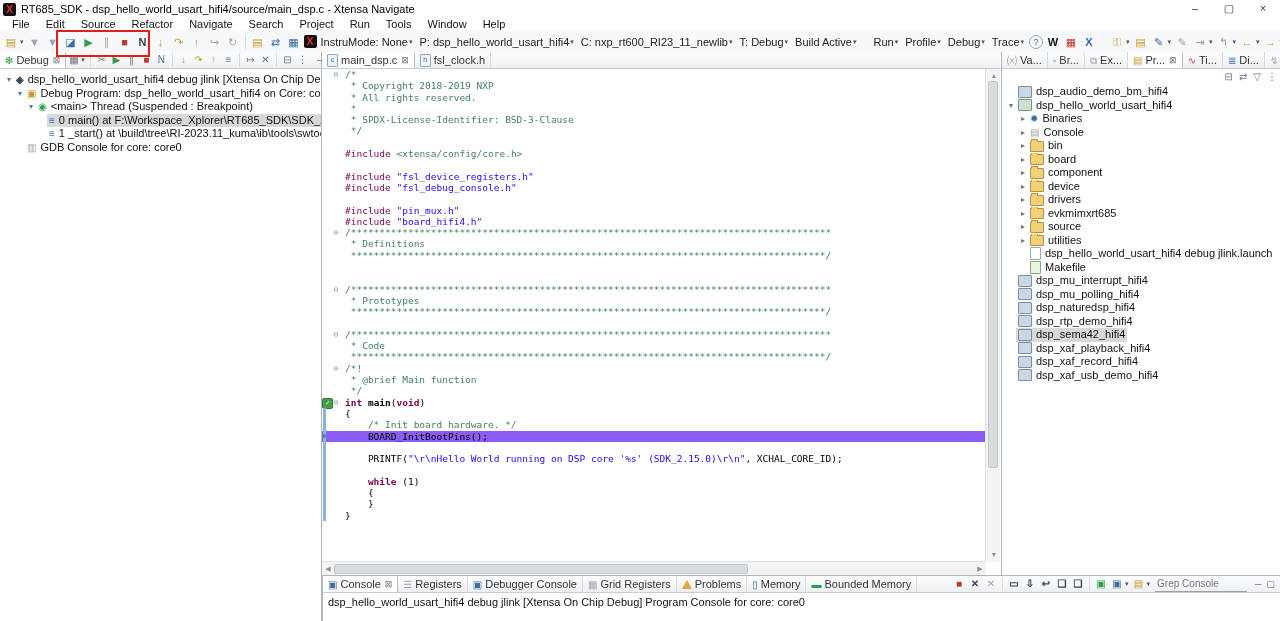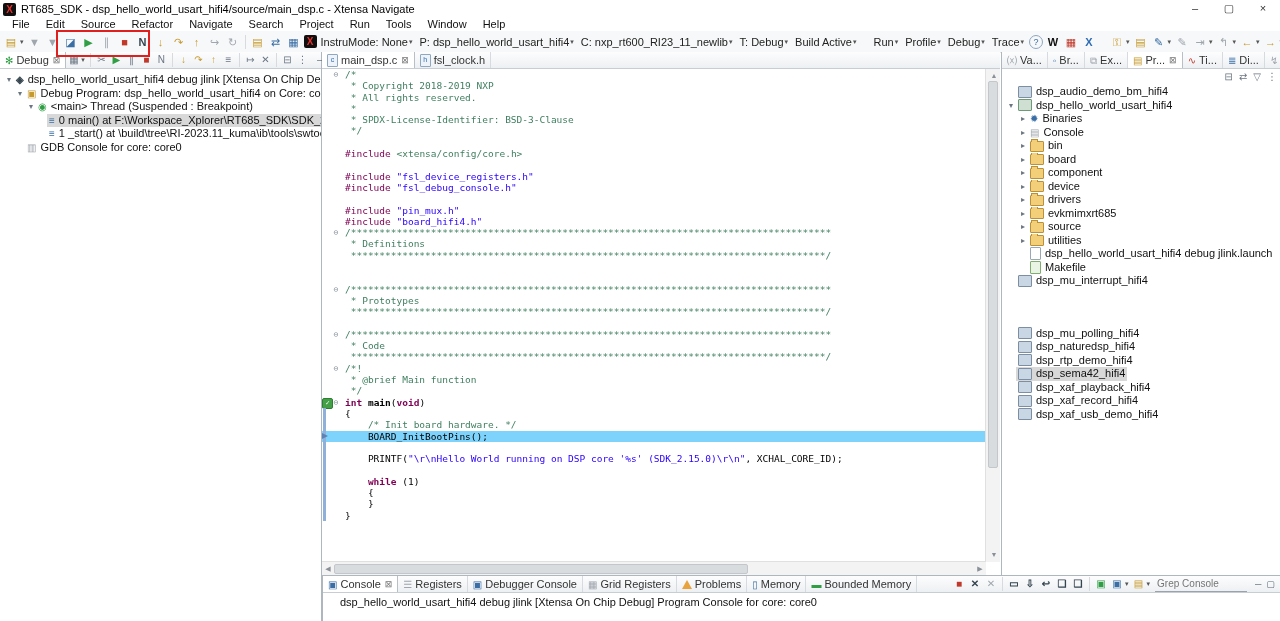--- a/index.html
+++ b/index.html
@@ -54,21 +54,21 @@
   .debug-tree{padding-top:4px}
   
   .editor{top:52px;left:322px;width:678px;bottom:45px;background:#fff}
   .ed-tabs{height:16px}
   .code-wrap{position:absolute;top:17px;left:0;right:14px;bottom:14px;overflow:hidden;background:#fff}
   .code-line{display:flex;height:11.3px;line-height:11.3px;font-family:"DejaVu Sans Mono",monospace;font-size:9.5px;white-space:pre}
   .marker-col{width:8px;flex:0 0 auto;position:relative}
   .code-line.range .marker-col::before{content:'';position:absolute;left:1px;top:0;bottom:0;width:3px;background:#8fb0d8}
   .fold-col{width:12px;flex:0 0 auto;color:#8b959e;font-size:8px;line-height:11.3px;text-align:center}
   .code-text{padding-left:3px}
-  .code-line.hl{background:#7dd3fc}
+  .code-line.hl{background:#8b5cf6}
   .bp-ic{position:absolute;left:0px;top:1px;width:9px;height:9px;background:#43a047;border:1px solid #2d7d32;border-radius:2px;
          color:#fff;font-size:7px;line-height:9px;text-align:center}
   .ip-arrow{position:absolute;left:0;top:2px;width:0;height:0;border-top:3.5px solid transparent;border-bottom:3.5px solid transparent;border-left:6px solid #5e82b5}
   .tk-c{color:#3f7f5f}.tk-c2{color:#3f7f5f}.tk-d{color:#7f0055;font-weight:normal}.tk-s{color:#2a00ff}
   .tk-k{color:#7f0055;font-weight:bold}.tk-kb{color:#000;font-weight:bold}.tk-p{color:#000}
   .vscroll{position:absolute;top:17px;right:0;width:14px;bottom:14px;background:#f3f3f3;border-left:1px solid #e0e0e0}
   .vscroll .thumb{position:absolute;top:12px;left:2px;right:2px;height:78%;background:#d9dcdf;border:1px solid #c3c7cb;border-radius:2px}
   .hscroll{position:absolute;left:0;right:14px;bottom:0;height:14px;background:#f3f3f3;border-top:1px solid #e0e0e0}
   .hscroll .thumb{position:absolute;left:12px;top:2px;bottom:2px;width:62%;background:#d9dcdf;border:1px solid #c3c7cb;border-radius:2px}
   .sc-arrow{position:absolute;color:#8a9097;font-size:7px;line-height:14px;width:12px;text-align:center}
@@ -81,21 +81,21 @@
   .ic-folder{width:12px;height:9px;background:#f3cf79;border:1px solid #b9913a;border-radius:1px;position:relative;margin-top:1px}
   .ic-folder::before{content:'';position:absolute;top:-3px;left:0;width:5px;height:2px;background:#f3cf79;border:1px solid #b9913a;border-bottom:none}
   .ic-proj{width:12px;height:10px;background:#c9d6e4;border:1px solid #7d8ea3;border-radius:1px}
   .ic-proj.open{background:#cfe0d2;border-color:#6f9a7a}
   .ic-doc{width:9px;height:11px;background:#fff;border:1px solid #9aa7b5;border-radius:1px}
   .ic-doc.make{background:#eaf4e4;border-color:#7fae6f}
   .ic-cfile{width:9px;height:11px;background:#eef3fa;border:1px solid #8fa7c0;border-radius:1px;color:#2d6bb4;font-size:7px;line-height:10px;text-align:center}
   
   .console{left:322px;right:0;bottom:0;height:45px;background:#fff;border-top:1px solid #aeb6bf;border-left:1px solid #aeb6bf}
   .console .view-tabs{height:16px}
-  .console-body{padding:3px 17px;font-size:11px;color:#111;white-space:nowrap;overflow:hidden}
+  .console-body{padding:3px 5px;font-size:11px;color:#111;white-space:nowrap;overflow:hidden}
   .con-tools{margin-left:auto;display:flex;align-items:center;font-size:10px;color:#6b7682;padding-right:2px}
   .con-tools .tb-ic{width:14px;font-size:10px}
   .grep-input{width:88px;height:12px;border:none;border-bottom:1px solid #9aa2ab;background:transparent;
               font-family:"Liberation Sans",sans-serif;font-size:10px;color:#555;margin:0 3px;outline:none}
   .wtri{width:0;height:0;border-left:5px solid transparent;border-right:5px solid transparent;border-bottom:9px solid #e8a33d;display:inline-block}
 </style>
 </head>
 <body>
 
 <div class="abs titlebar">
@@ -572,21 +572,21 @@
           <span class="tlabel">Makefile</span>
         </span>
       </div>
       <div class="tree-row" style="padding-left: 4px;">
         <span class="twisty"></span>
         <span class="tlabel-wrap">
           <span class="ti ic-proj"></span>
           <span class="tlabel">dsp_mu_interrupt_hifi4</span>
         </span>
       </div>
-      <div class="tree-row" style="padding-left: 4px; margin-top: 39px;">
+      <div class="tree-row" style="padding-left: 4px;">
         <span class="twisty"></span>
         <span class="tlabel-wrap">
           <span class="ti ic-proj"></span>
           <span class="tlabel">dsp_mu_polling_hifi4</span>
         </span>
       </div>
       <div class="tree-row" style="padding-left: 4px;">
         <span class="twisty"></span>
         <span class="tlabel-wrap">
           <span class="ti ic-proj"></span>

